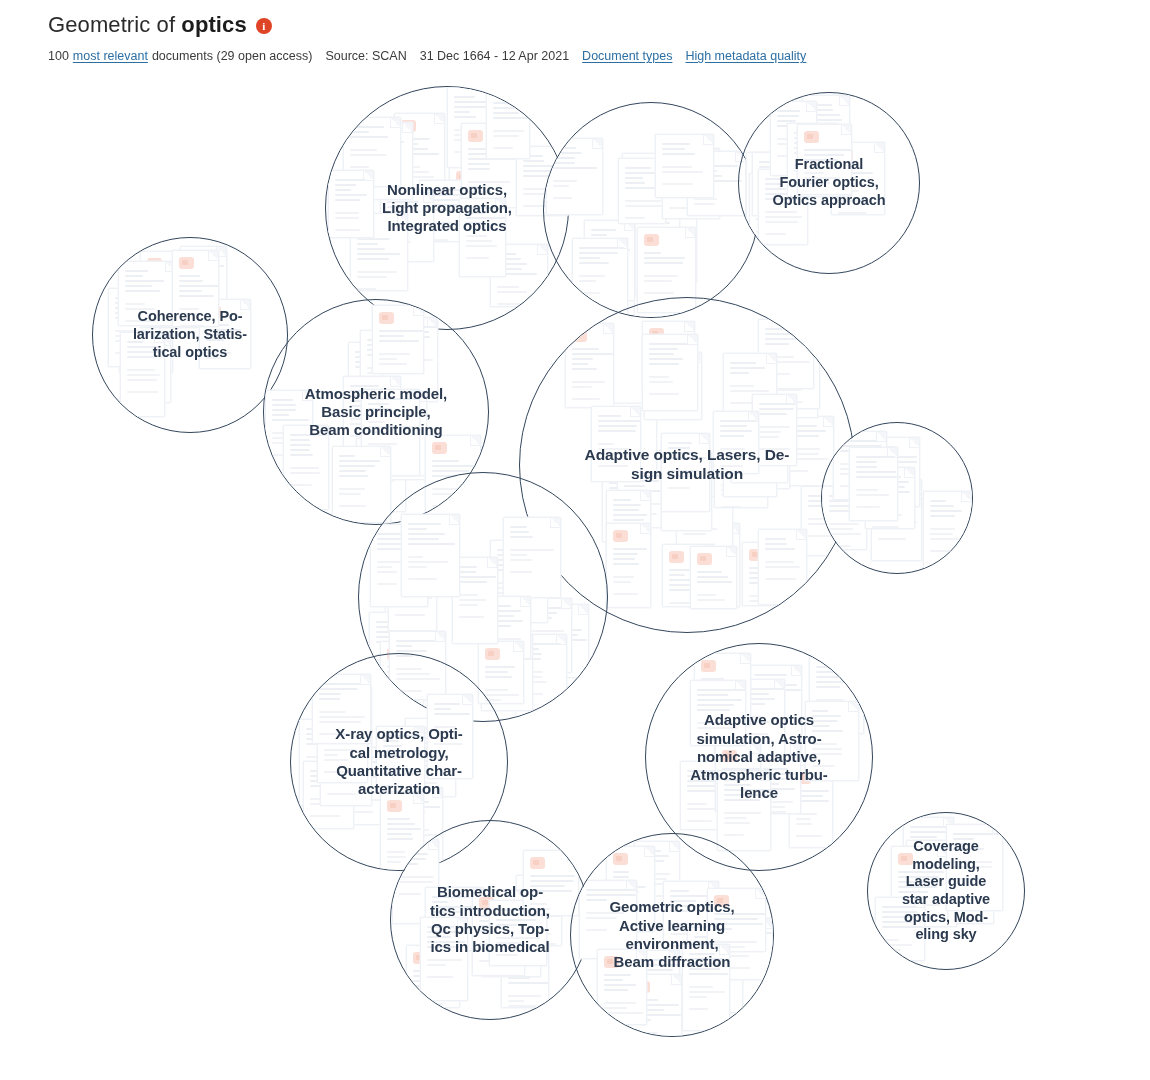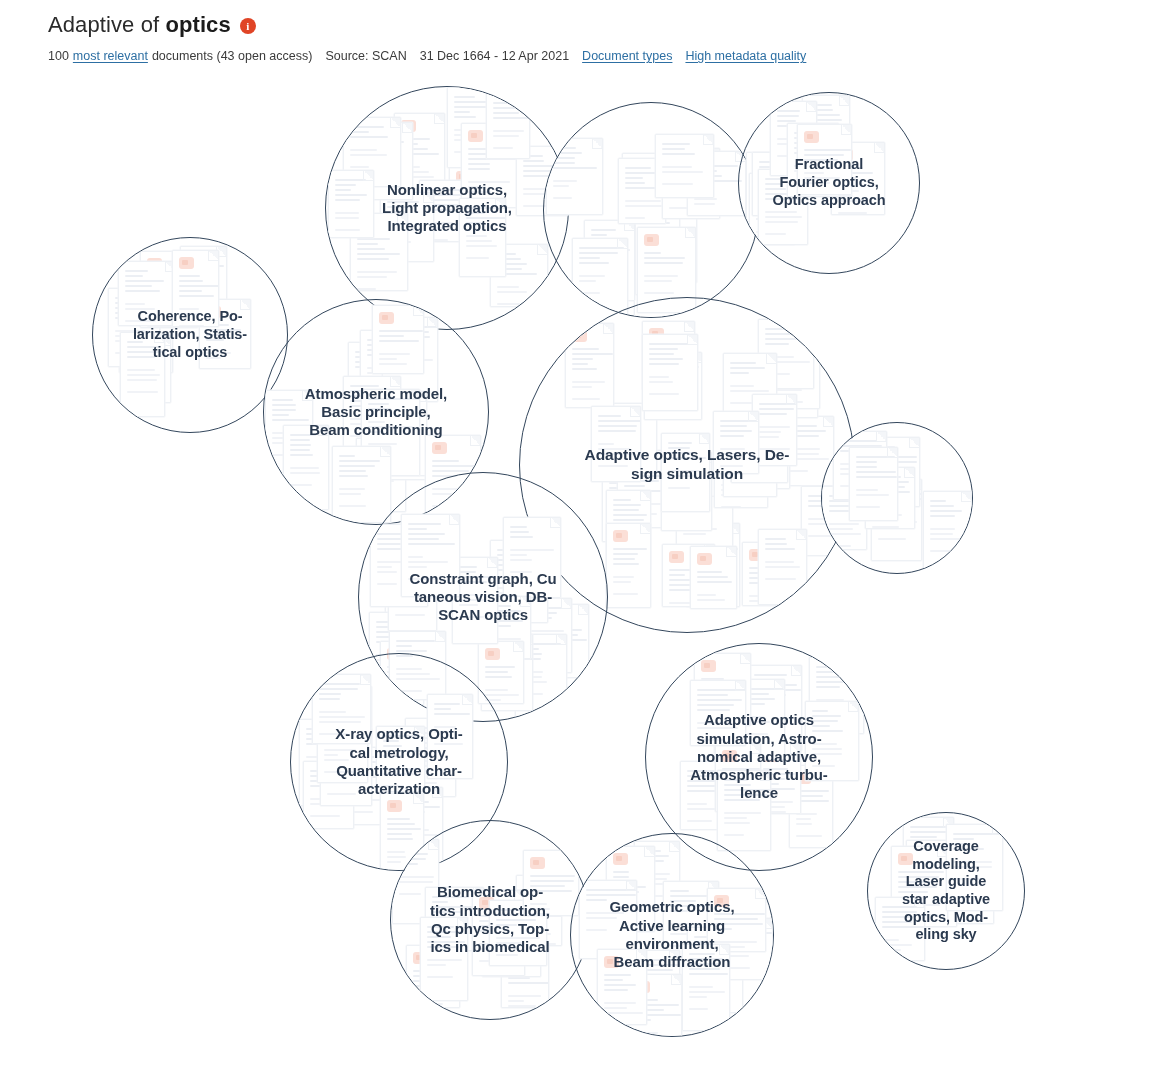--- a/index.html
+++ b/index.html
@@ -156,30 +156,30 @@
     pointer-events: none;
   }
 </style>
 </head>
 <body>
 
 <div id="page">
 
   <div id="header">
     <div id="title-row">
-      <div id="title-text"><span>Adaptive of </span><span class="strong">optics</span></div>
+      <div id="title-text"><span>Geometric of </span><span class="strong">optics</span></div>
       <span id="info-icon">i</span>
     </div>
 
     <div id="meta-row">
       <span>100</span>
       <span class="sep-sm"></span>
       <span class="meta-link">most relevant</span>
       <span class="sep-sm"></span>
-      <span>documents (43 open access)</span>
+      <span>documents (29 open access)</span>
       <span class="sep-lg"></span>
       <span>Source: SCAN</span>
       <span class="sep-lg"></span>
       <span>31 Dec 1664 - 12 Apr 2021</span>
       <span class="sep-lg"></span>
       <span class="meta-link">Document types</span>
       <span class="sep-lg"></span>
       <span class="meta-link">High metadata quality</span>
     </div>
   </div>
@@ -1347,23 +1347,20 @@
             <span class="ln dk" style="left:6px;top:13px;width:19px"></span>
             <span class="ln dk" style="left:6px;top:18px;width:37px"></span>
             <span class="ln dk" style="left:6px;top:23px;width:31px"></span>
             <span class="ln dk" style="left:6px;top:28px;width:47px"></span>
             <span class="ln" style="left:6px;top:41px;width:15px"></span>
             <span class="ln" style="left:6px;top:46px;width:40px"></span>
             <span class="ln" style="left:6px;top:51px;width:19px"></span>
             <span class="ln" style="left:6px;top:63px;width:29px"></span>
           </div>
         </div>
-        <div class="bubble-label" style="font-size: 15px; color: rgb(43, 58, 79); width: 263px;">Constraint graph, Cu
-taneous vision, DB-
-SCAN optics</div>
       </div>
       <div class="bubble" style="left: 290px; top: 591px; width: 218px; height: 218px; border-color: rgb(51, 70, 92);">
         <div class="bubble-docs">
           <div class="doccard" style="left: 29.2804px; top: 31.85px; width: 52px; height: 72px;">
             <span class="badge">
               <i></i>
             </span>
             <span class="ln dk" style="left:6px;top:24px;width:31px"></span>
             <span class="ln dk" style="left:6px;top:29px;width:34px"></span>
             <span class="ln dk" style="left:6px;top:34px;width:45px"></span>

